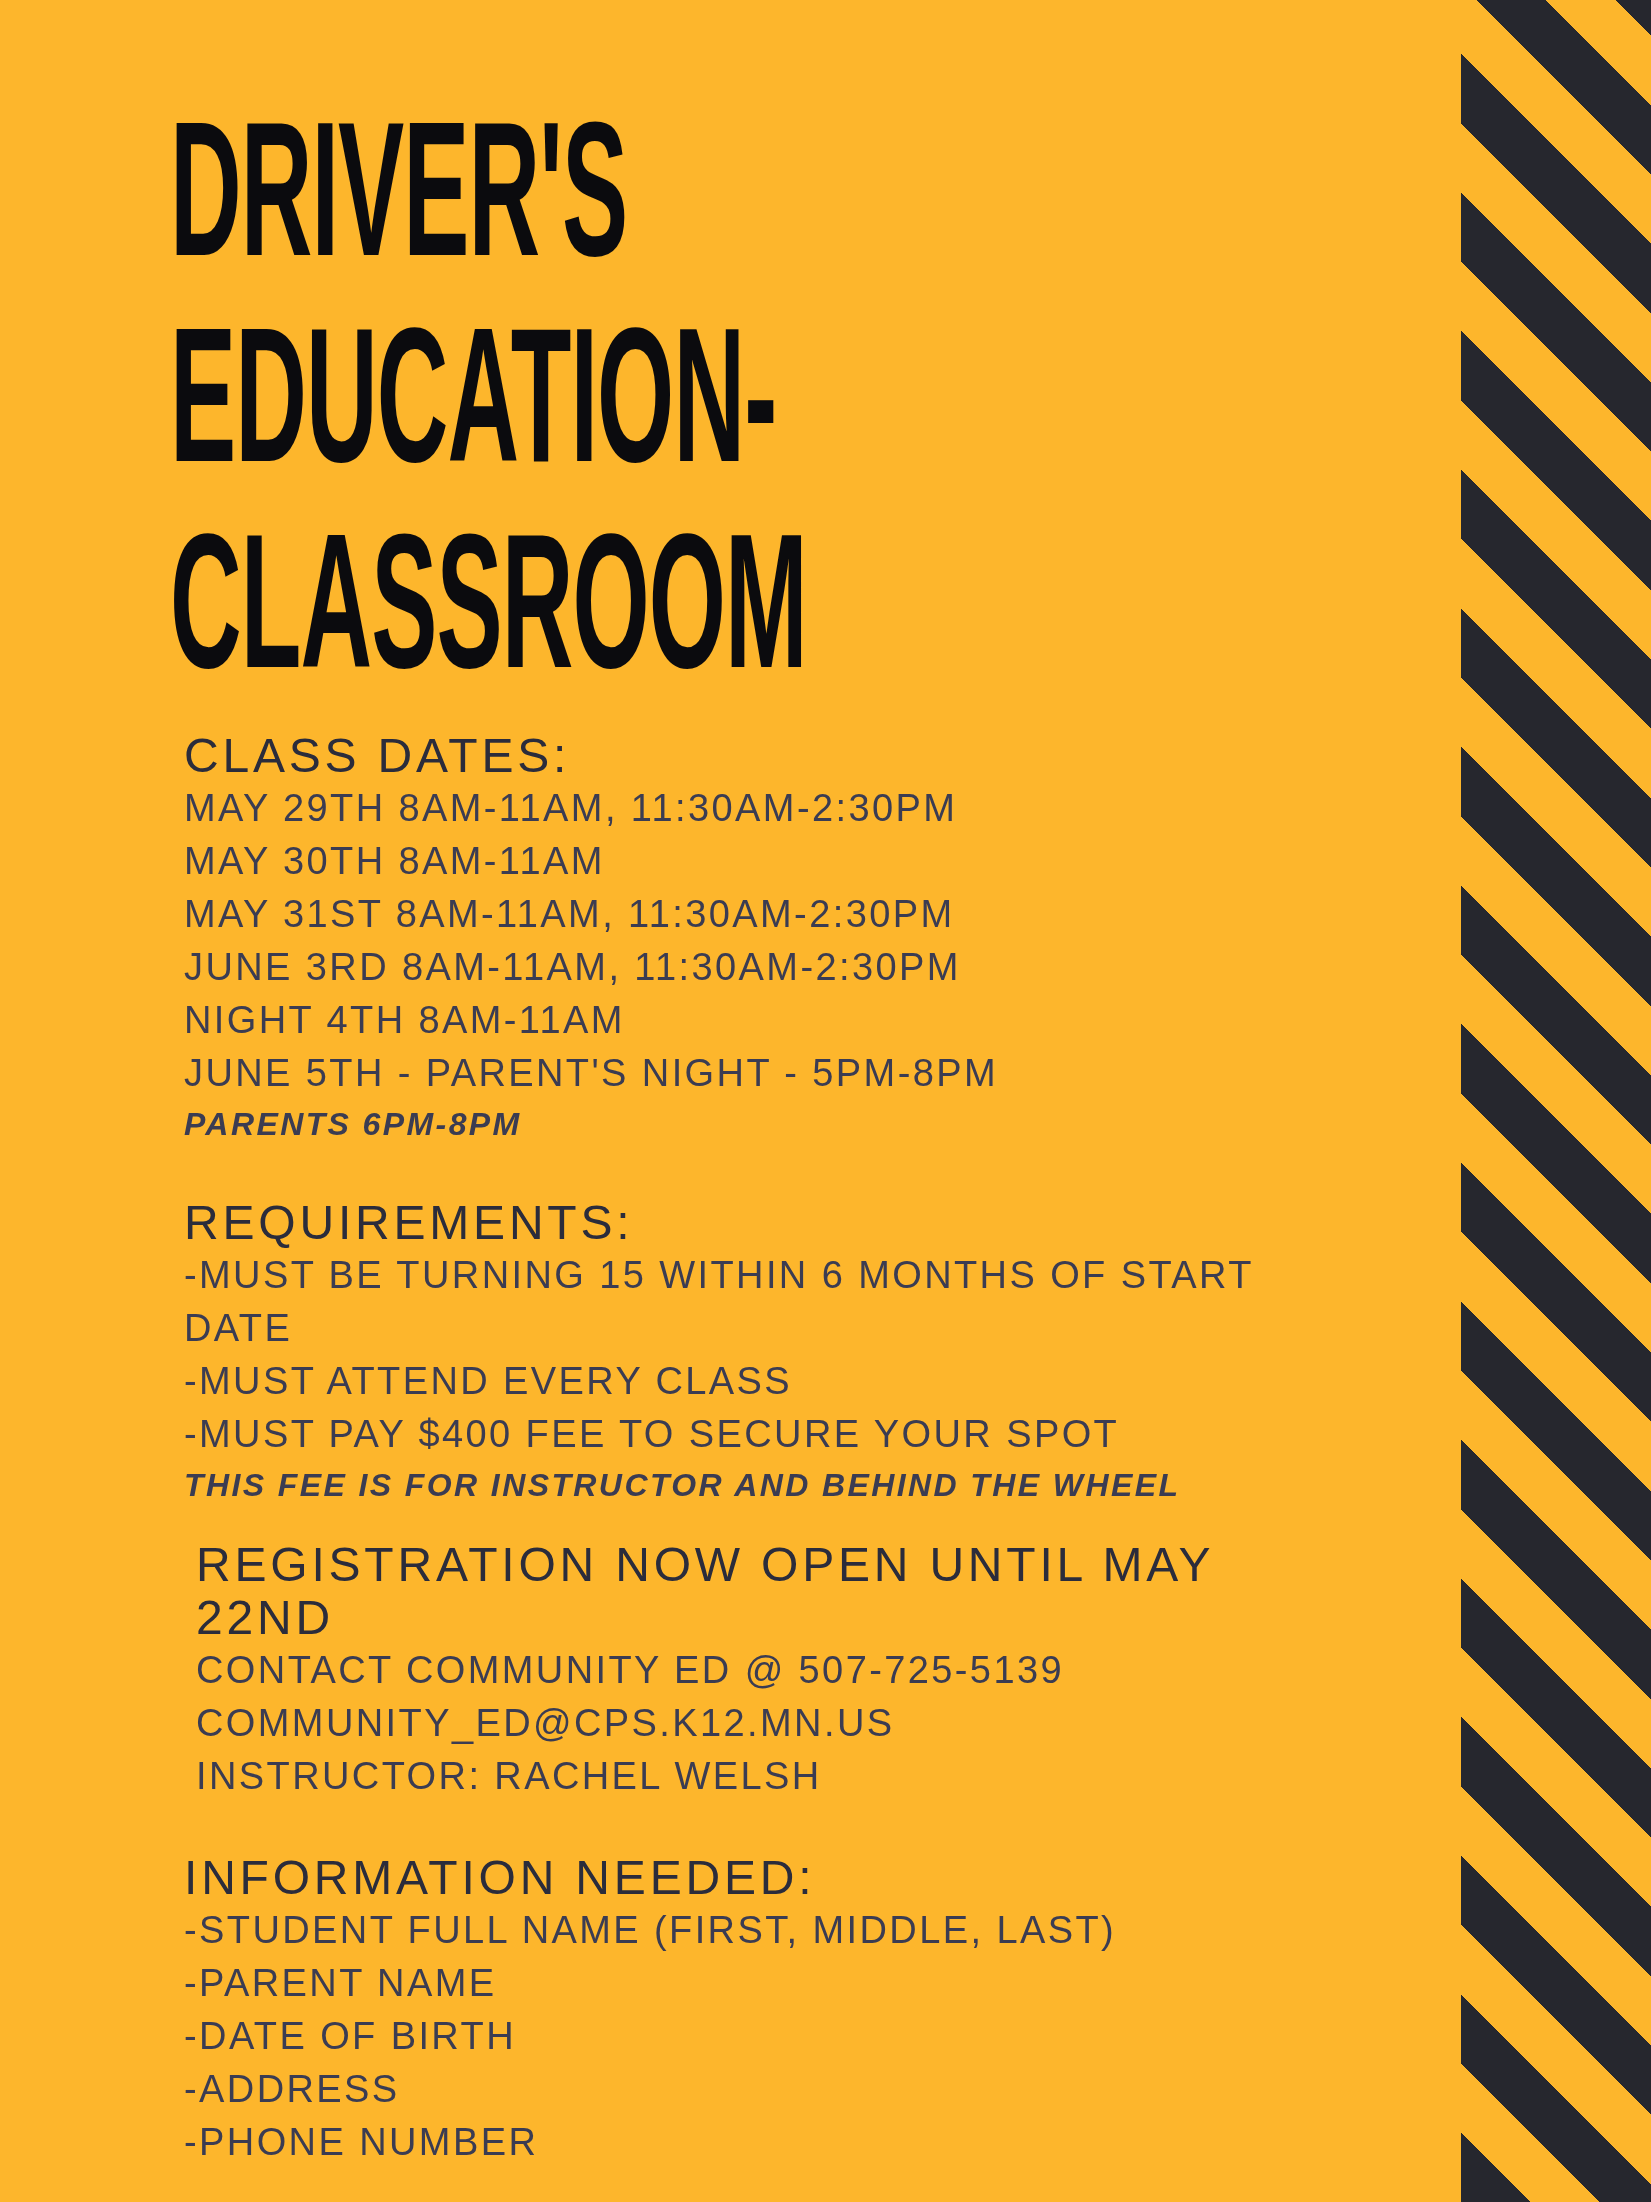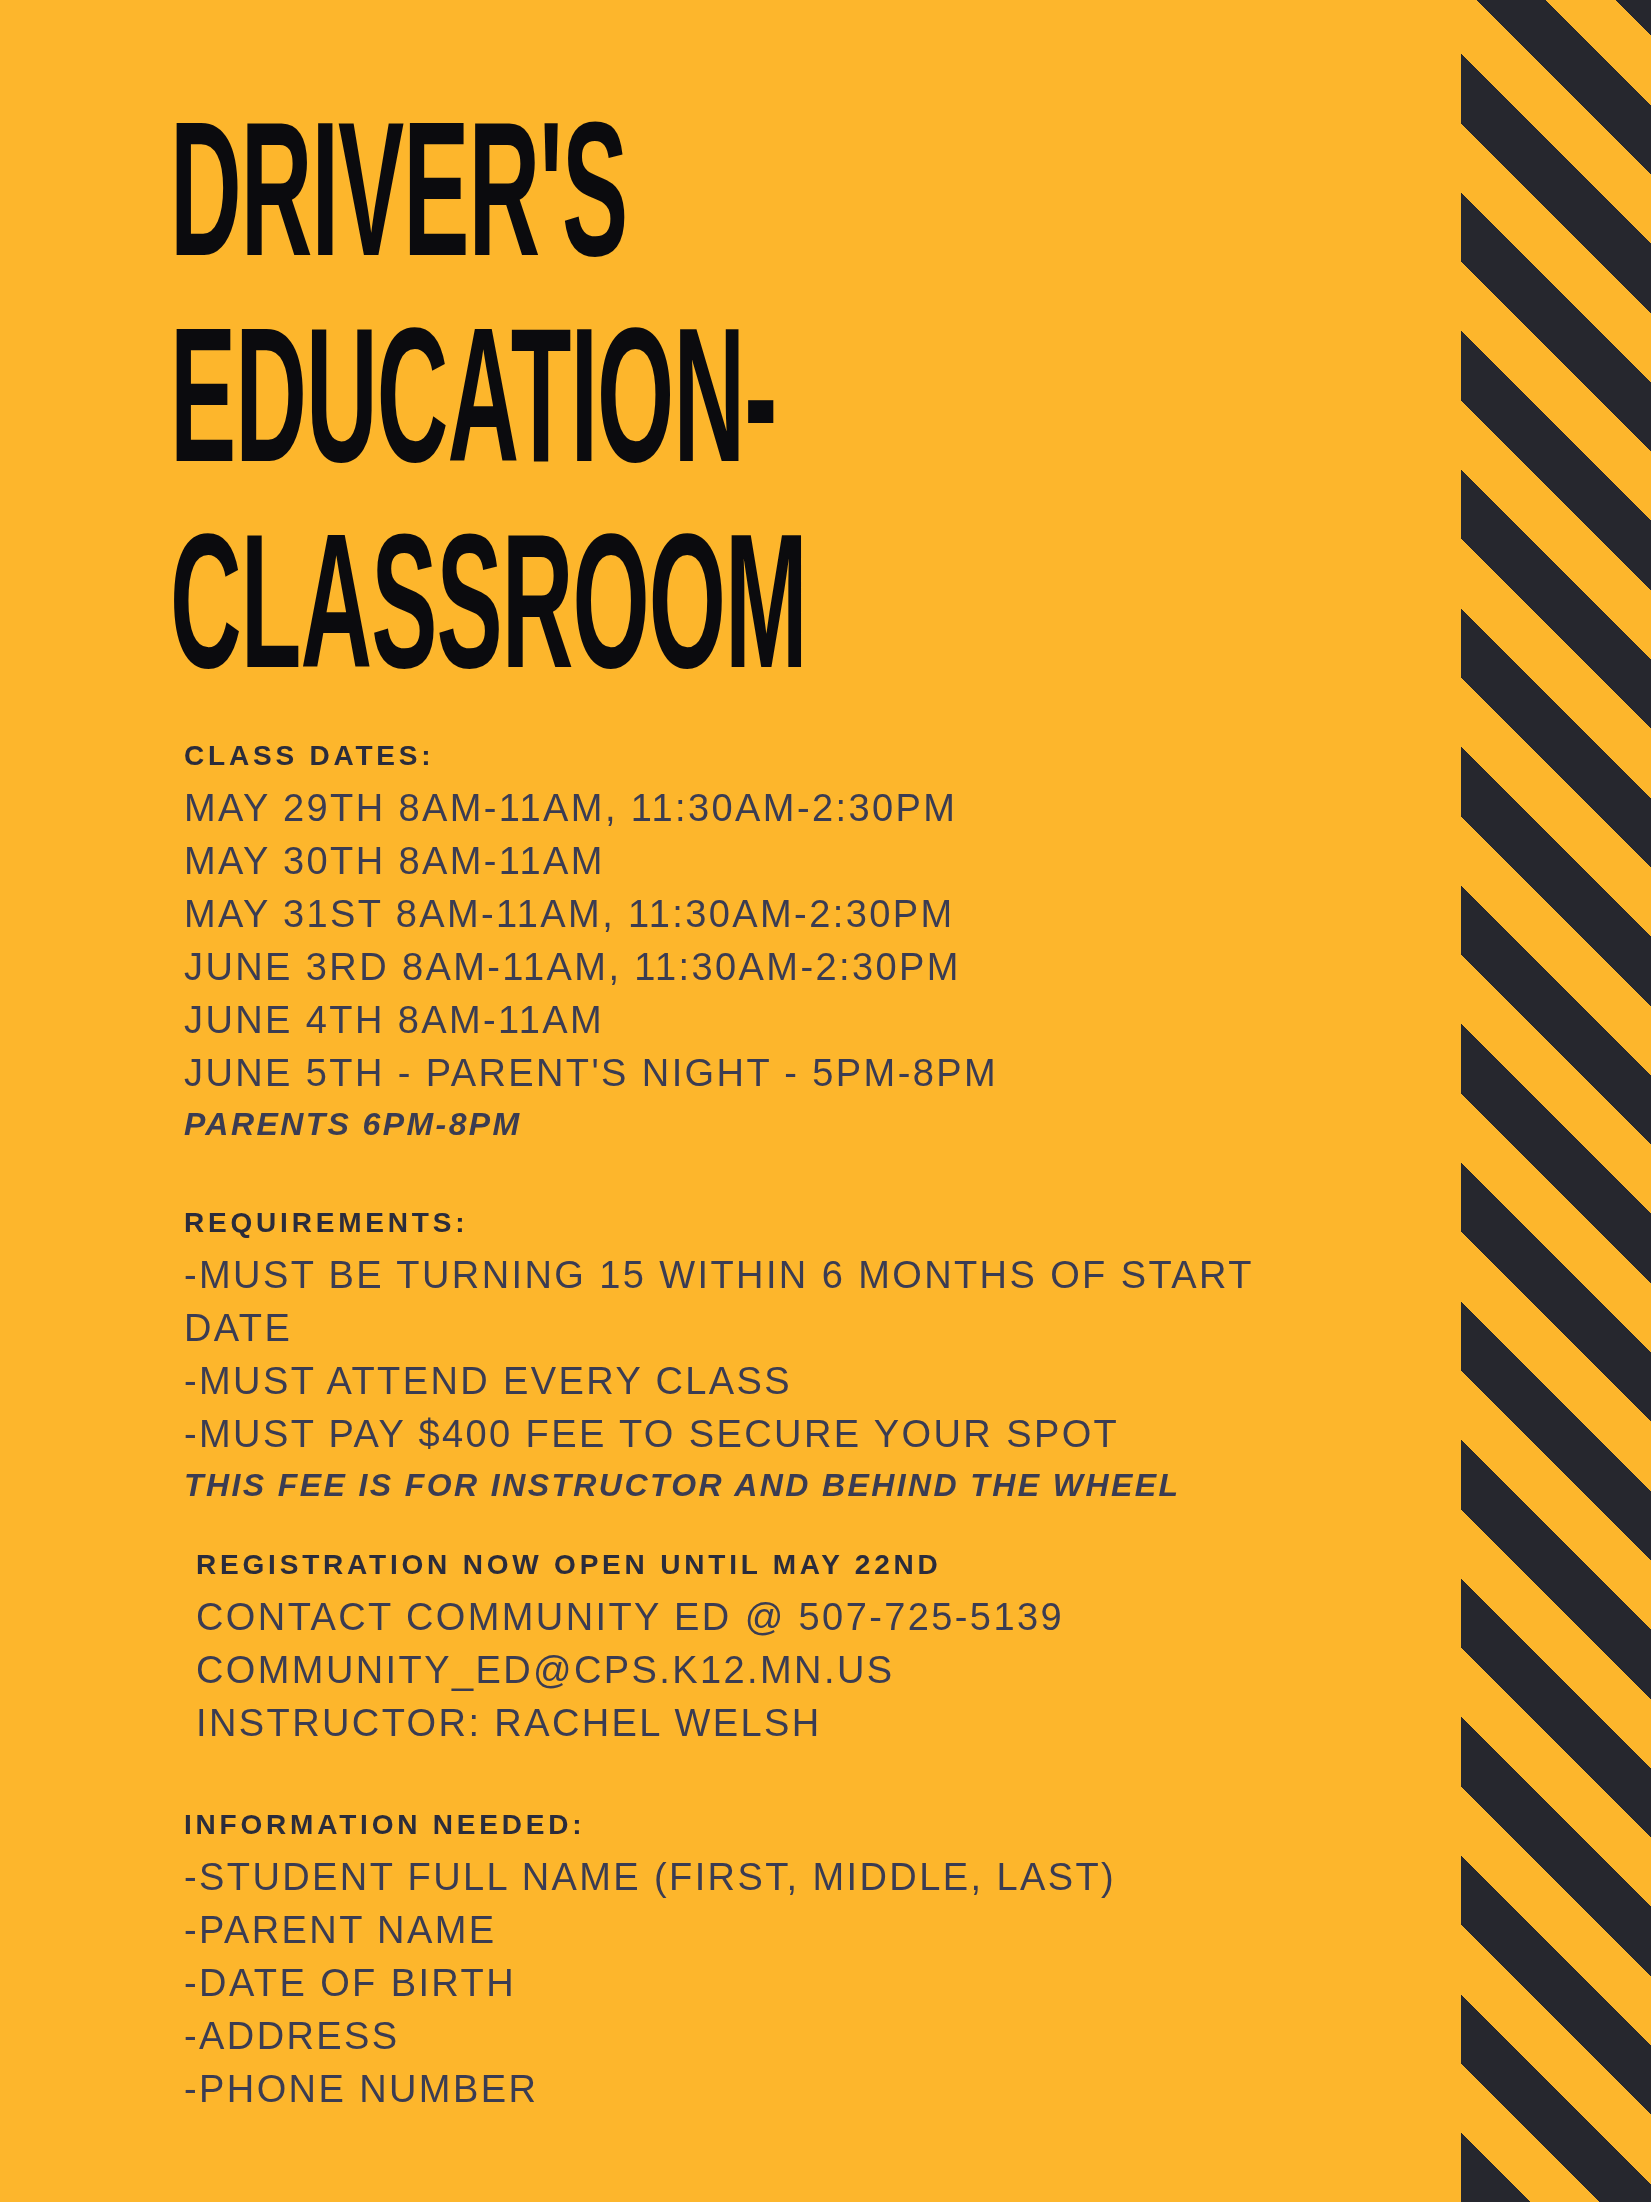--- a/index.html
+++ b/index.html
@@ -31,22 +31,22 @@
     font-size: 191px;
     line-height: 206px;
     font-weight: 700;
     letter-spacing: -1.9px;
     color: var(--title, #0B0B0E);
     transform: scaleX(0.52);
     transform-origin: left top;
     white-space: nowrap;
   }
   .section h2 {
-    font-size: 28px;
-    font-weight: 700;
+    font-size: 48px;
+    font-weight: 400;
     letter-spacing: 3.8px;
     line-height: 53px;
     color: var(--heading, #2B2C3B);
     white-space: pre-wrap;
   }
   .line {
     font-size: 38px;
     letter-spacing: 2.4px;
     line-height: 53px;
     color: var(--body, #3B3C52);
@@ -75,21 +75,21 @@
   <div class="content">
 
     <h1 class="title"><span>DRIVER'S</span><br><span>EDUCATION-</span><br><span>CLASSROOM</span></h1>
 
     <div class="section sec-0">
       <h2>CLASS DATES:</h2>
       <p class="line">MAY 29TH 8AM-11AM, 11:30AM-2:30PM</p>
       <p class="line">MAY 30TH 8AM-11AM</p>
       <p class="line">MAY 31ST 8AM-11AM, 11:30AM-2:30PM</p>
       <p class="line">JUNE 3RD 8AM-11AM, 11:30AM-2:30PM</p>
-      <p class="line">JUNE 4TH 8AM-11AM</p>
+      <p class="line">NIGHT 4TH 8AM-11AM</p>
       <p class="line">JUNE 5TH - PARENT'S NIGHT - 5PM-8PM</p>
       <p class="line note">PARENTS 6PM-8PM</p>
     </div>
 
     <div class="section sec-1">
       <h2>REQUIREMENTS:</h2>
       <p class="line">-MUST BE TURNING 15 WITHIN 6 MONTHS OF START DATE</p>
       <p class="line">-MUST ATTEND EVERY CLASS</p>
       <p class="line">-MUST PAY $400 FEE TO SECURE YOUR SPOT</p>
       <p class="line note">THIS FEE IS FOR INSTRUCTOR AND BEHIND THE WHEEL</p>

